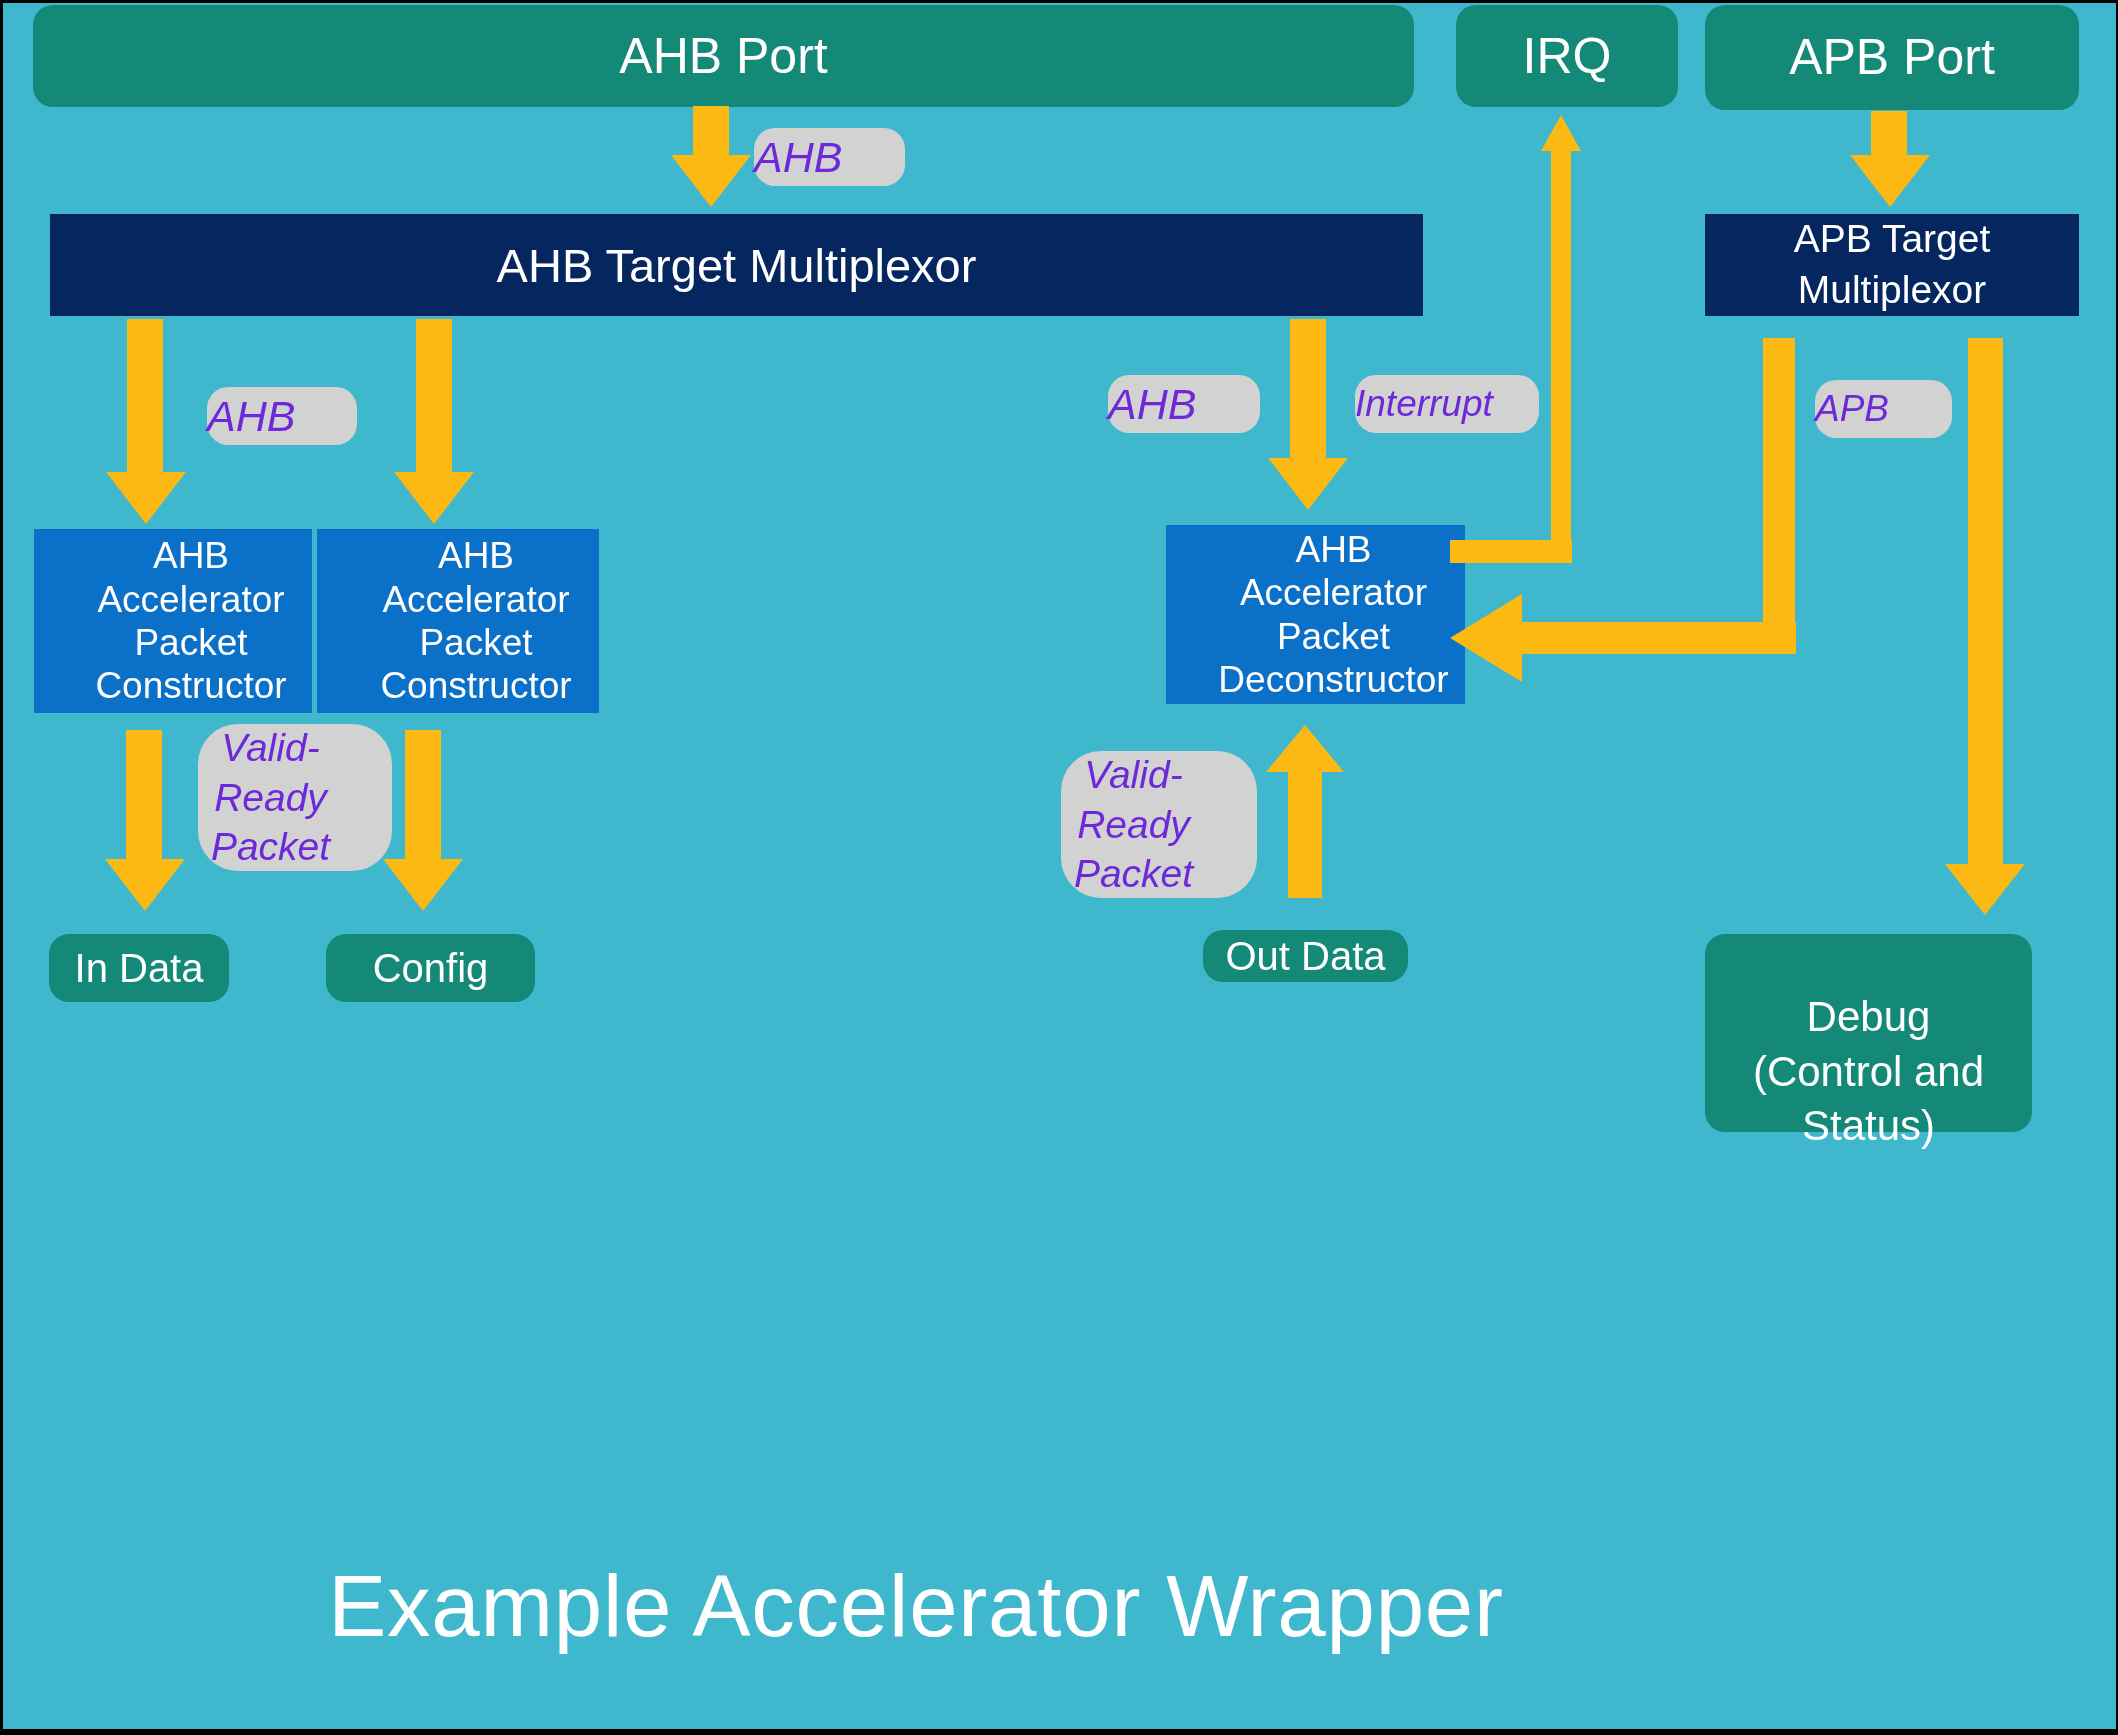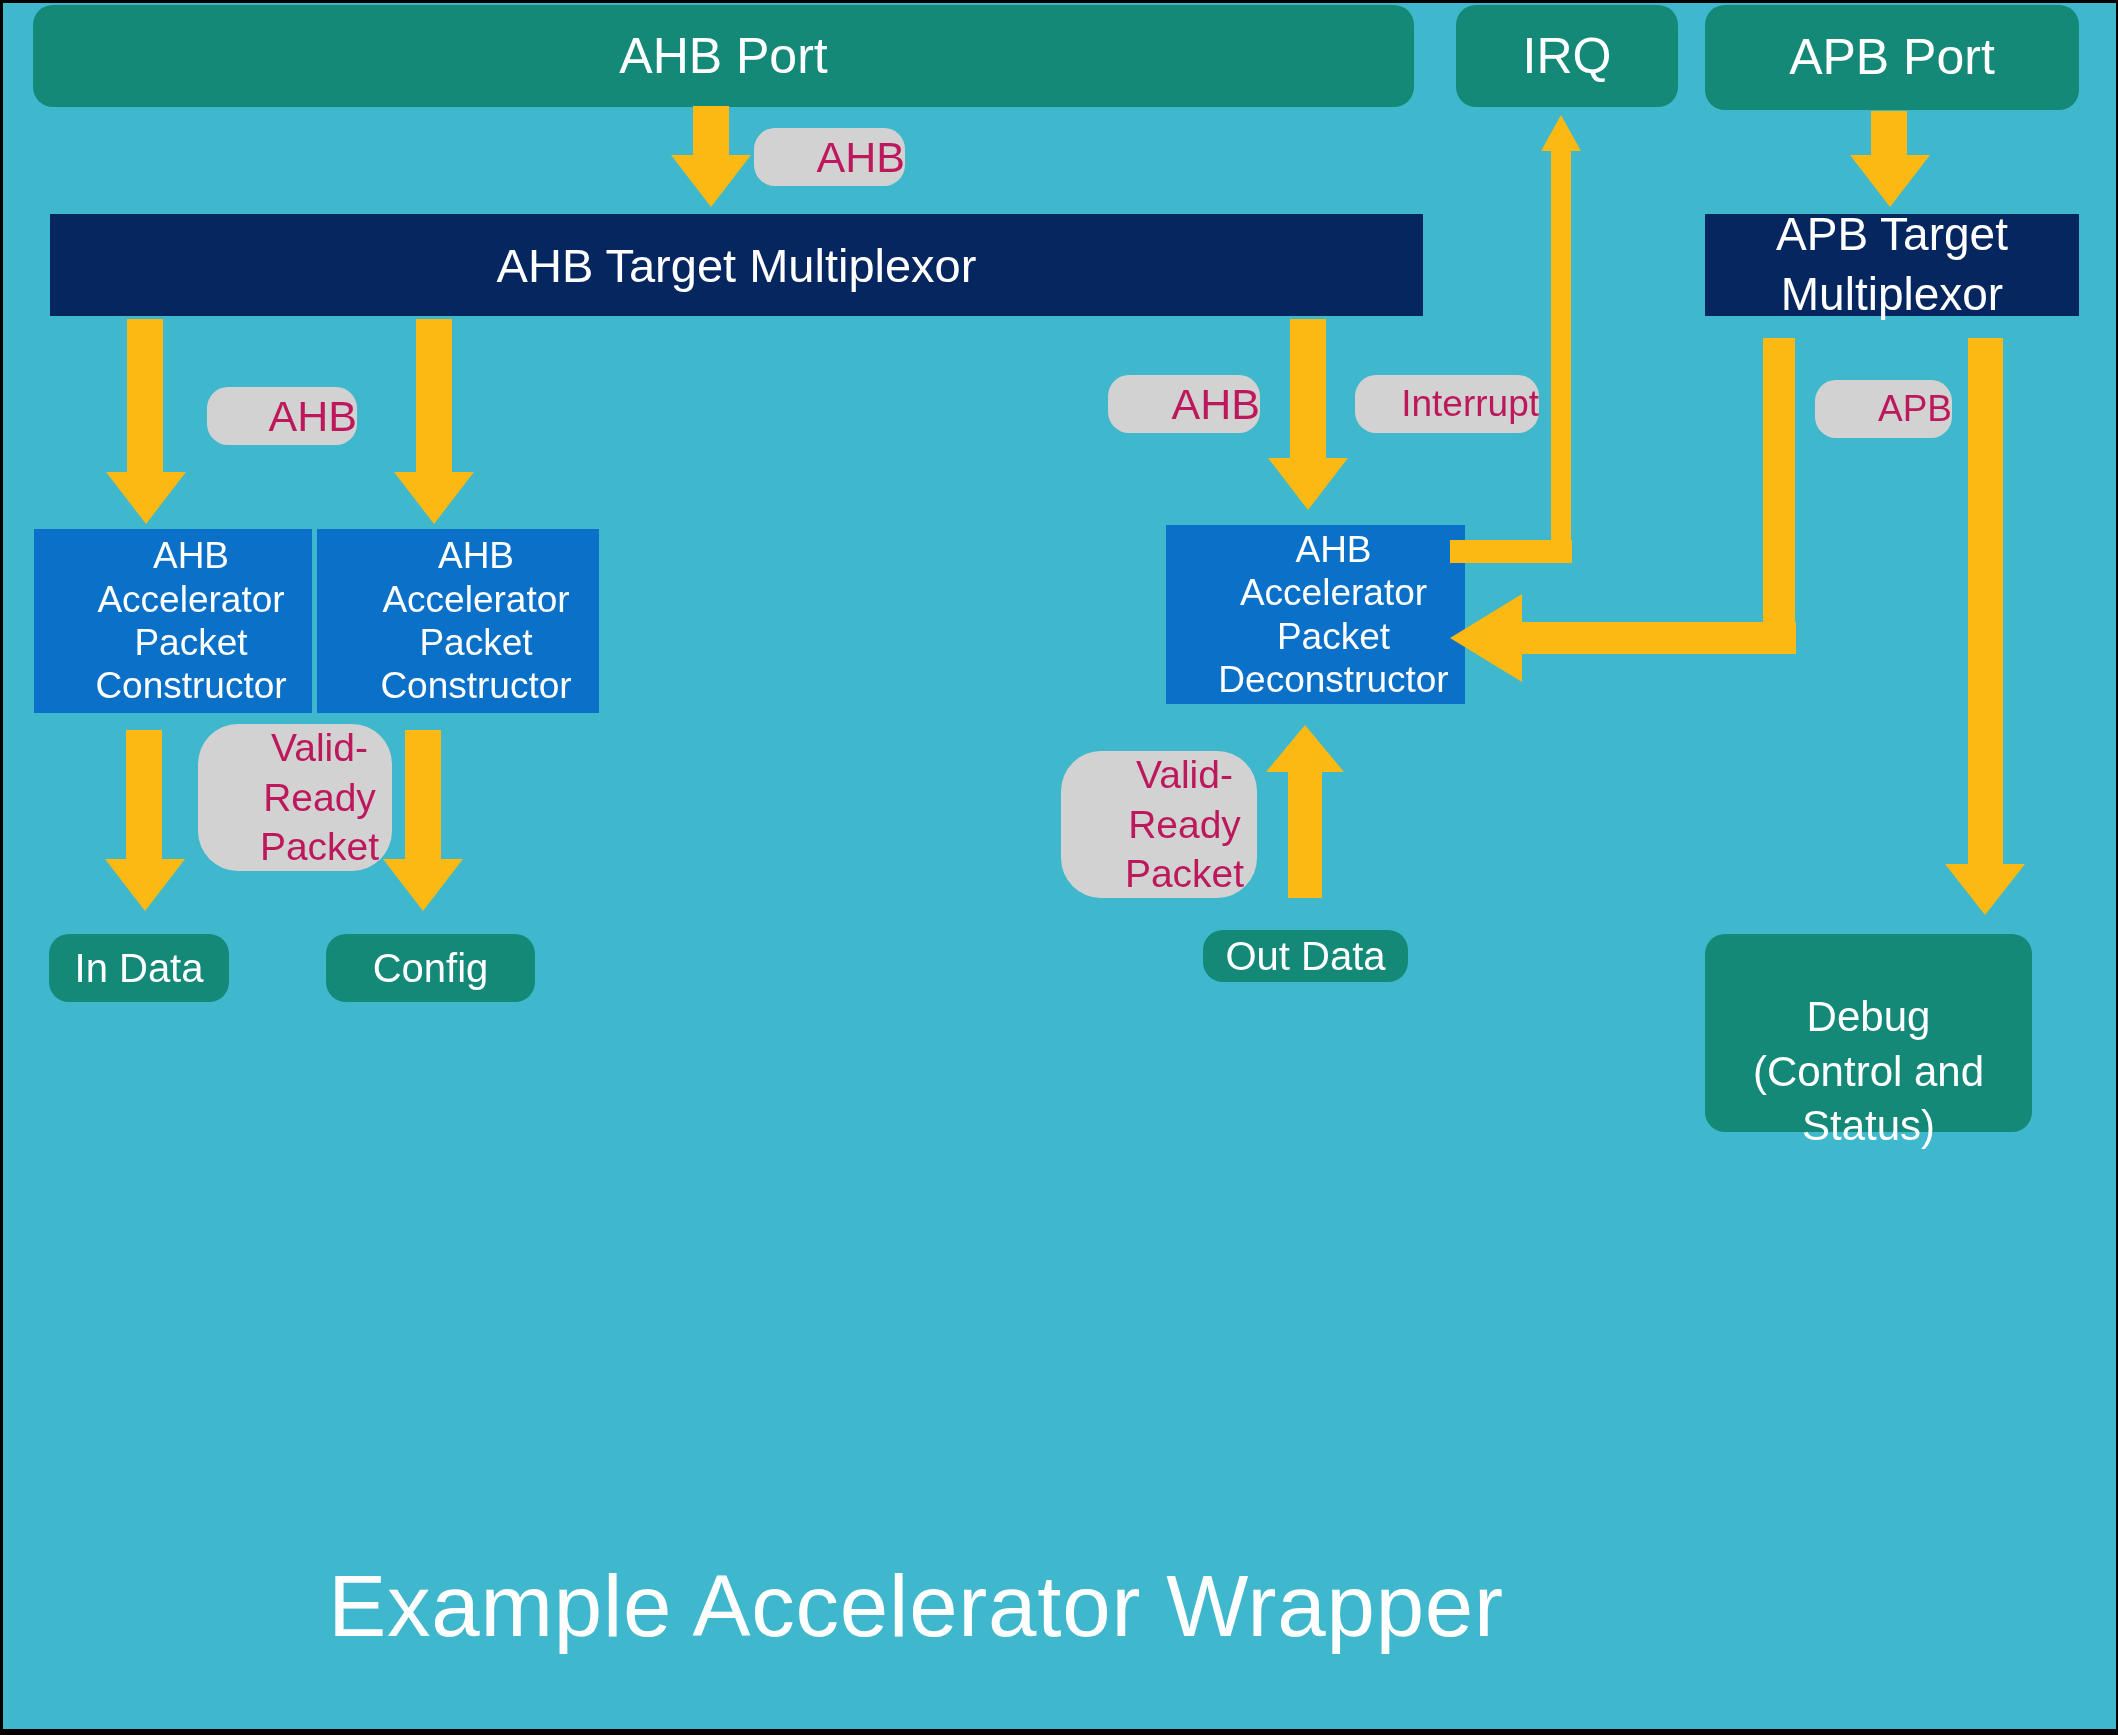--- a/index.html
+++ b/index.html
@@ -18,35 +18,35 @@
     position:absolute;
     display:flex;align-items:center;justify-content:center;
     text-align:center;color:#fff;
   }
   .teal{background:var(--teal,#148978);border-radius:20px;}
   .navy{background:var(--navy,#062660);}
   .blue{background:var(--blue,#0B70C7);}
   .red{background:var(--red,#FB0306);}
   .buslabel{
     position:absolute;
-    display:flex;align-items:center;justify-content:flex-end;
+    display:flex;align-items:center;justify-content:flex-start;
     text-align:center;
     background:var(--gray,#D2D2D2);
-    color:#be185d;border-radius:21px;
+    color:#6d28d9;border-radius:21px;font-style:italic;
   }
   .vrp{border-radius:40px;line-height:1.27;font-size:39px;padding:0 8px;}
   .shaft{position:absolute;background:var(--yellow,#FCB813);}
   .tri{position:absolute;width:0;height:0;}
   .tri-down{border-left:40px solid transparent;border-right:40px solid transparent;border-top:52px solid var(--yellow,#FCB813);}
   .tri-up{border-left:39px solid transparent;border-right:39px solid transparent;border-bottom:47px solid var(--yellow,#FCB813);}
   .tri-up-sm{border-left:20px solid transparent;border-right:20px solid transparent;border-bottom:36px solid var(--yellow,#FCB813);}
   .tri-left{border-top:44px solid transparent;border-bottom:44px solid transparent;border-right:72px solid var(--yellow,#FCB813);}
   .port-text{font-size:50px;}
   .mux-text{font-size:47px;}
-  .mux2-text{font-size:46px;line-height:1.3;}
+  .mux2-text{font-size:39px;line-height:1.3;}
   .blk-text{font-size:37px;line-height:1.17;padding-left:36px;}
   .tab-text{font-size:40px;}
   .debug-text{font-size:42px;line-height:1.3;padding:0 24px;align-items:flex-start;padding-top:56px;box-sizing:border-box;}
   .ahb-lbl{font-size:43px;}
   .small-lbl{font-size:37px;}
   .big-title{
     position:absolute;color:#fff;text-align:center;
     font-size:87px;font-weight:300;letter-spacing:0.8px;white-space:nowrap;
   }
 </style>

